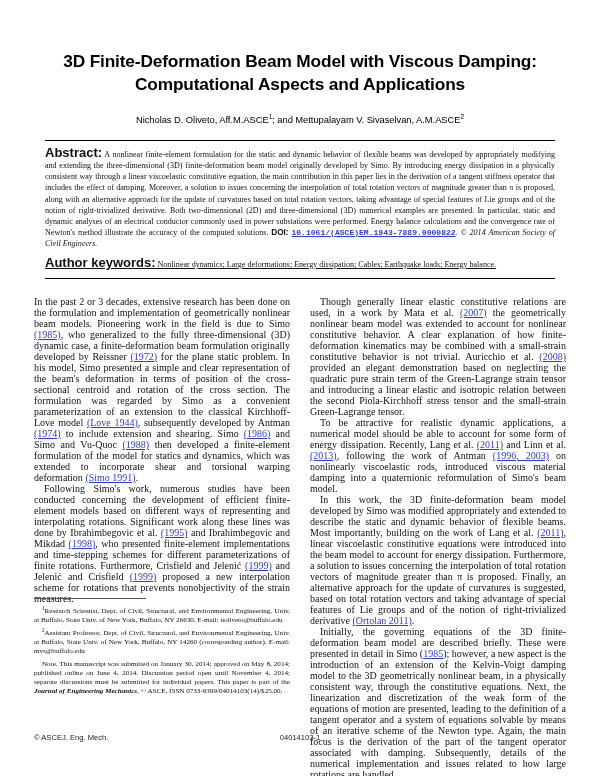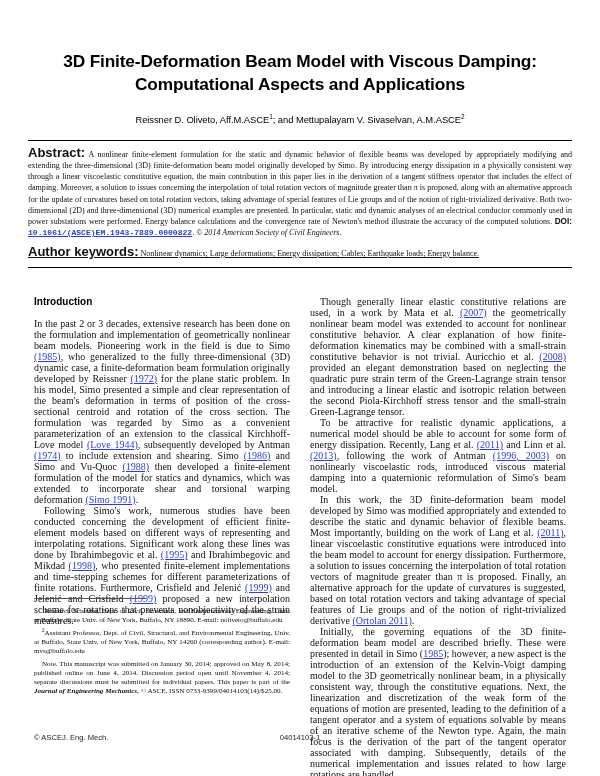--- a/index.html
+++ b/index.html
@@ -15,21 +15,21 @@
     color: #111111;
     position: relative;
     overflow: hidden;
   }
   .page {
     position: absolute;
     left: 0; top: 0;
     width: 600px;
     height: 776px;
     box-sizing: border-box;
-    padding: 0 28px;
+    padding: 0 45px;
   }
 
   
   .title {
     font-family: "Liberation Sans", "DejaVu Sans", sans-serif;
     font-weight: bold;
     font-size: 17.3px;
     line-height: 23px;
     text-align: center;
     margin: 0;
@@ -162,34 +162,33 @@
 </head>
 <body>
 
 <div class="page">
 
   <h1 class="title">
     <span class="ln">3D Finite-Deformation Beam Model with Viscous Damping:</span>
     <span class="ln">Computational Aspects and Applications</span>
   </h1>
 
-  <div class="authors"><span>Reissner D. Oliveto, Aff.M.ASCE</span><sup>1</sup><span>; and </span><span>Mettupalayam V. Sivaselvan, A.M.ASCE</span><sup>2</sup></div>
+  <div class="authors"><span>Nicholas D. Oliveto, Aff.M.ASCE</span><sup>1</sup><span>; and </span><span>Mettupalayam V. Sivaselvan, A.M.ASCE</span><sup>2</sup></div>
 
   <div class="abs-rule-top"></div>
 
   <p class="abstract"><b>Abstract:</b><span> A nonlinear finite-element formulation for the static and dynamic behavior of flexible beams was developed by appropriately modifying and extending the three-dimensional (3D) finite-deformation beam model originally developed by Simo. By introducing energy dissipation in a physically consistent way through a linear viscoelastic constitutive equation, the main contribution in this paper lies in the derivation of a tangent stiffness operator that includes the effect of damping. Moreover, a solution to issues concerning the interpolation of total rotation vectors of magnitude greater than π is proposed, along with an alternative approach for the update of curvatures based on total rotation vectors, taking advantage of special features of Lie groups and of the notion of right-trivialized derivative. Both two-dimensional (2D) and three-dimensional (3D) numerical examples are presented. In particular, static and dynamic analyses of an electrical conductor commonly used in power substations were performed. Energy balance calculations and the convergence rate of Newton's method illustrate the accuracy of the computed solutions. </span><span class="doi-label">DOI:</span> <a class="doi-link" href="#">10.1061/(ASCE)EM.1943-7889.0000822</a><span>. </span><span class="copyline">© 2014 American Society of Civil Engineers.</span></p>
 
   <p class="keywords"><b>Author keywords:</b><span> Nonlinear dynamics; Large deformations; Energy dissipation; Cables; Earthquake loads; Energy balance.</span></p>
 
   <div class="abs-rule-bottom"></div>
 
   <div class="columns">
 
     <div class="col col-left">
-      <h2 class="section">Introduction</h2>
 
       <p class="body"><span>In the past 2 or 3 decades, extensive research has been done on the formulation and implementation of geometrically nonlinear beam models. Pioneering work in the field is due to Simo </span><a class="ref" href="#">(1985)</a><span>, who generalized to the fully three-dimensional (3D) dynamic case, a finite-deformation beam formulation originally developed by Reissner </span><a class="ref" href="#">(1972)</a><span> for the plane static problem. In his model, Simo presented a simple and clear representation of the beam's deformation in terms of position of the cross-sectional centroid and rotation of the cross section. The formulation was regarded by Simo as a convenient parameterization of an extension to the classical Kirchhoff-Love model </span><a class="ref" href="#">(Love 1944)</a><span>, subsequently developed by Antman </span><a class="ref" href="#">(1974)</a><span> to include extension and shearing. Simo </span><a class="ref" href="#">(1986)</a><span> and Simo and Vu-Quoc </span><a class="ref" href="#">(1988)</a><span> then developed a finite-element formulation of the model for statics and dynamics, which was extended to incorporate shear and torsional warping deformation </span><a class="ref" href="#">(Simo 1991)</a><span>.</span></p>
 
       <p class="body"><span>Following Simo's work, numerous studies have been conducted concerning the development of efficient finite-element models based on different ways of representing and interpolating rotations. Significant work along these lines was done by Ibrahimbegovic et al. </span><a class="ref" href="#">(1995)</a><span> and Ibrahimbegovic and Mikdad </span><a class="ref" href="#">(1998)</a><span>, who presented finite-element implementations and time-stepping schemes for different parameterizations of finite rotations. Furthermore, Crisfield and Jelenić </span><a class="ref" href="#">(1999)</a><span> and Jelenić and Crisfield </span><a class="ref" href="#">(1999)</a><span> proposed a new interpolation scheme for rotations that prevents nonobjectivity of the strain measures.</span></p>
     </div>
 
     <div class="col col-right">
 
       <p class="body" style="text-indent:10px"><span>Though generally linear elastic constitutive relations are used, in a work by Mata et al. </span><a class="ref" href="#">(2007)</a><span> the geometrically nonlinear beam model was extended to account for nonlinear constitutive behavior. A clear explanation of how finite-deformation kinematics may be combined with a small-strain constitutive behavior is not trivial. Auricchio et al. </span><a class="ref" href="#">(2008)</a><span> provided an elegant demonstration based on neglecting the quadratic pure strain term of the Green-Lagrange strain tensor and introducing a linear elastic and isotropic relation between the second Piola-Kirchhoff stress tensor and the small-strain Green-Lagrange tensor.</span></p>
 
@@ -197,21 +196,21 @@
 
       <p class="body"><span>In this work, the 3D finite-deformation beam model developed by Simo was modified appropriately and extended to describe the static and dynamic behavior of flexible beams. Most importantly, building on the work of Lang et al. </span><a class="ref" href="#">(2011)</a><span>, linear viscoelastic constitutive equations were introduced into the beam model to account for energy dissipation. Furthermore, a solution to issues concerning the interpolation of total rotation vectors of magnitude greater than π is proposed. Finally, an alternative approach for the update of curvatures is suggested, based on total rotation vectors and taking advantage of special features of Lie groups and of the notion of right-trivialized derivative </span><a class="ref" href="#">(Ortolan 2011)</a><span>.</span></p>
 
       <p class="body"><span>Initially, the governing equations of the 3D finite-deformation beam model are described briefly. These were presented in detail in Simo (</span><a class="ref" href="#">1985</a><span>); however, a new aspect is the introduction of an extension of the Kelvin-Voigt damping model to the 3D geometrically nonlinear beam, in a physically consistent way, through the constitutive equations. Next, the linearization and discretization of the weak form of the equations of motion are presented, leading to the definition of a tangent operator and a system of equations solvable by means of an iterative scheme of the Newton type. Again, the main focus is the derivation of the part of the tangent operator associated with damping. Subsequently, details of the numerical implementation and issues related to how large rotations are handled</span></p>
     </div>
   </div>
 
   <div class="footnotes">
     <div class="fn-rule"></div>
 
-    <p class="fn"><sup>1</sup><span>Research Scientist, Dept. of Civil, Structural, and Environmental Engineering, Univ. at Buffalo, State Univ. of New York, Buffalo, NY 18890. E-mail: noliveto@buffalo.edu</span></p>
+    <p class="fn"><sup>1</sup><span>Research Scientist, Dept. of Civil, Structural, and Environmental Engineering, Univ. at Buffalo, State Univ. of New York, Buffalo, NY 26630. E-mail: noliveto@buffalo.edu</span></p>
 
     <p class="fn"><sup>2</sup><span>Assistant Professor, Dept. of Civil, Structural, and Environmental Engineering, Univ. at Buffalo, State Univ. of New York, Buffalo, NY 14260 (corresponding author). E-mail: mvs@buffalo.edu</span></p>
 
     <p class="fn note"><span>Note. This manuscript was submitted on January 30, 2014; approved on May 8, 2014; published online on June 4, 2014. Discussion period open until November 4, 2014; separate discussions must be submitted for individual papers. This paper is part of the </span><i>Journal of Engineering Mechanics</i><span>, © ASCE, ISSN 0733-9399/04014103(14)/$25.00.</span></p>
   </div>
 
   <div class="footer">
     <span>© ASCE</span>
     <span class="mid">04014103-1</span>
     <span>J. Eng. Mech.</span>

